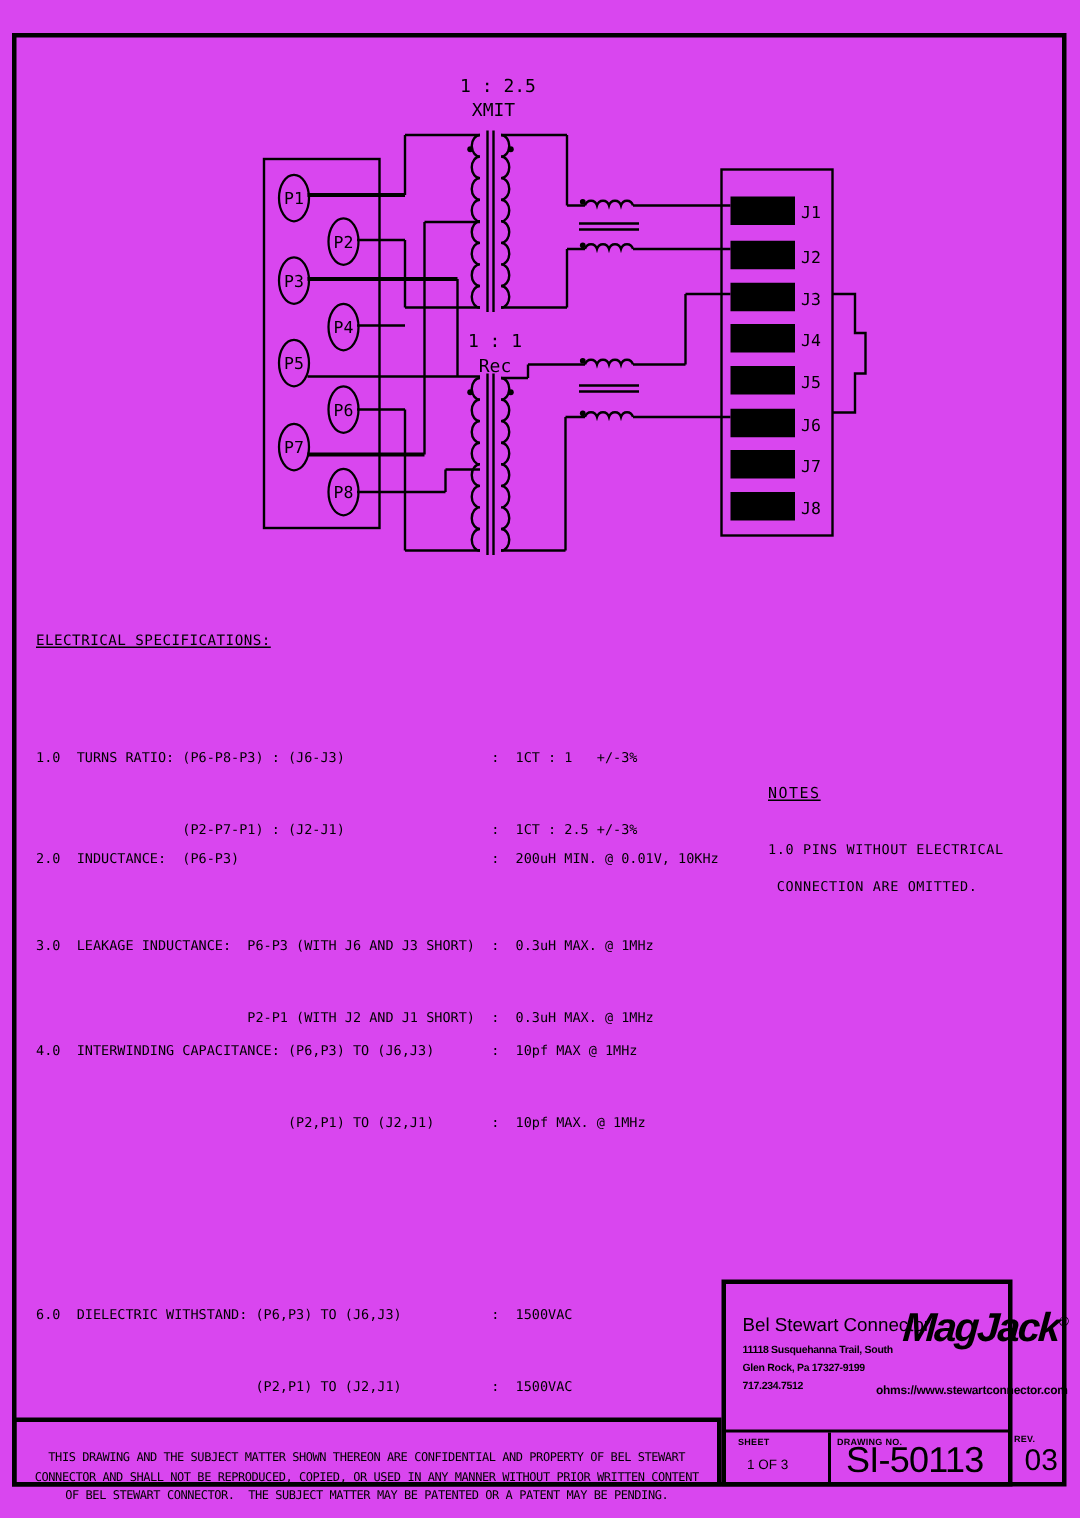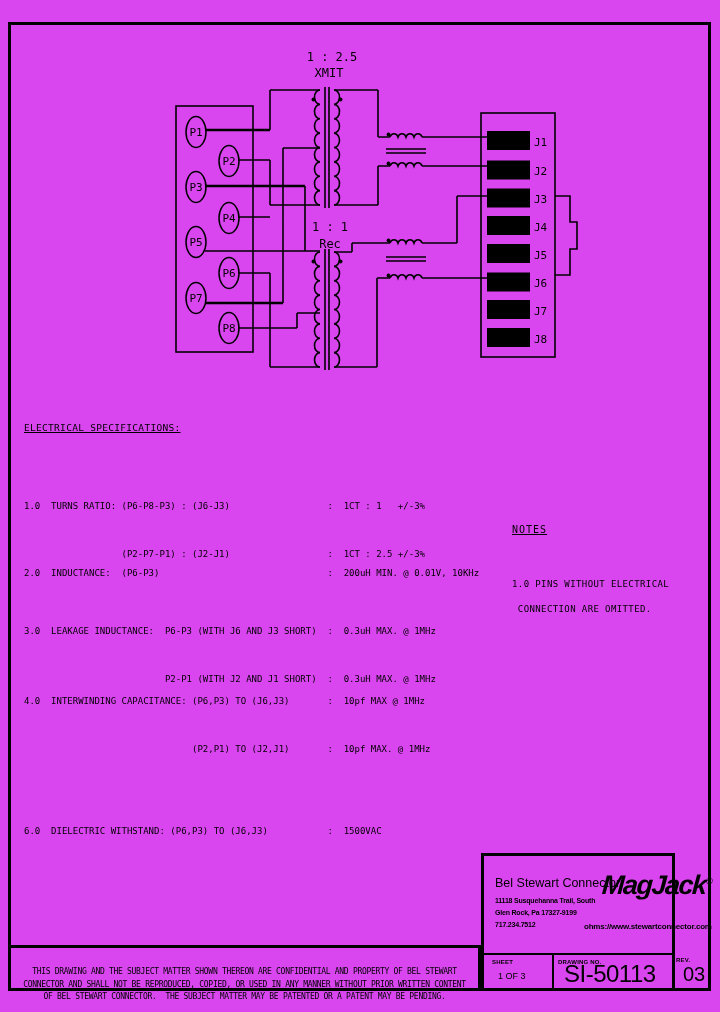--- a/index.html
+++ b/index.html
@@ -3,24 +3,24 @@
 <meta charset="utf-8">
 <style>
   html,body{margin:0;padding:0;}
   body{width:720px;height:1012px;background:#3767c6;font-family:"DejaVu Sans Mono",monospace;}
   .page{position:relative;width:720px;height:1012px;background:#d946ef;overflow:hidden;}
   .main-border{position:absolute;left:8px;top:22px;width:697px;height:963px;border:3px solid #000;}
   .sch{position:absolute;left:0;top:0;}
   
   .spec-title{position:absolute;left:24px;top:422px;font-size:9.5px;color:#000;text-decoration:underline;letter-spacing:.3px;white-space:pre;}
   .spec-block{position:absolute;left:24px;color:#000;font-size:9px;line-height:16px;white-space:pre;}
-  .s1{top:466px}.s2{top:533px}.s3{top:591px}.s4{top:661px}.s5{top:741px}.s6{top:791px}
+  .s1{top:466px}.s2{top:533px}.s3{top:591px}.s4{top:661px}.s5{top:741px}.s6{top:837px}
   
   .notes{position:absolute;left:512px;top:524px;color:#000;}
-  .notes-title{font-size:10px;text-decoration:underline;letter-spacing:1px;margin-bottom:37px;}
+  .notes-title{font-size:10px;text-decoration:underline;letter-spacing:1px;margin-bottom:20px;}
   .notes-line{font-size:9px;line-height:25px;white-space:pre;letter-spacing:.4px;}
   
   .disclaimer{position:absolute;left:8px;top:945px;width:473px;height:46px;border:3px solid #000;box-sizing:border-box;text-align:center;padding-top:18px;}
   .disclaimer div{font-size:8px;line-height:12.5px;color:#000;letter-spacing:-.3px;white-space:pre;}
   
   .tblock{position:absolute;left:481px;top:853px;width:194px;height:138px;border:3px solid #000;box-sizing:border-box;font-family:"Liberation Sans",sans-serif;color:#000;}
   .tb-divider{position:absolute;left:0;right:0;top:97px;height:2px;background:#000;}
   .tb-company{position:absolute;left:11px;top:20px;font-size:12.5px;}
   .tb-addr{position:absolute;left:11px;font-size:7px;font-weight:bold;letter-spacing:-.2px;}
   .a1{top:41px}.a2{top:53px}.a3{top:65px}
@@ -159,20 +159,21 @@
   <div class="spec-block s3">
     <div>3.0  LEAKAGE INDUCTANCE:  P6-P3 (WITH J6 AND J3 SHORT)  :  0.3uH MAX. @ 1MHz</div>
     <div>                          P2-P1 (WITH J2 AND J1 SHORT)  :  0.3uH MAX. @ 1MHz</div>
   </div>
   <div class="spec-block s4">
     <div>4.0  INTERWINDING CAPACITANCE: (P6,P3) TO (J6,J3)       :  10pf MAX @ 1MHz</div>
     <div>                               (P2,P1) TO (J2,J1)       :  10pf MAX. @ 1MHz</div>
   </div>
   <div class="spec-block s6">
     <div>6.0  DIELECTRIC WITHSTAND: (P6,P3) TO (J6,J3)           :  1500VAC</div>
+    <div>                           (P2,P1) TO (J2,J1)           :  1500VAC</div>
   </div>
 
   <div class="notes">
     <div class="notes-title">NOTES</div>
     <div class="notes-line">1.0 PINS WITHOUT ELECTRICAL</div>
     <div class="notes-line"> CONNECTION ARE OMITTED.</div>
   </div>
 
   <div class="disclaimer">
     <div>THIS DRAWING AND THE SUBJECT MATTER SHOWN THEREON ARE CONFIDENTIAL AND PROPERTY OF BEL STEWART</div>

